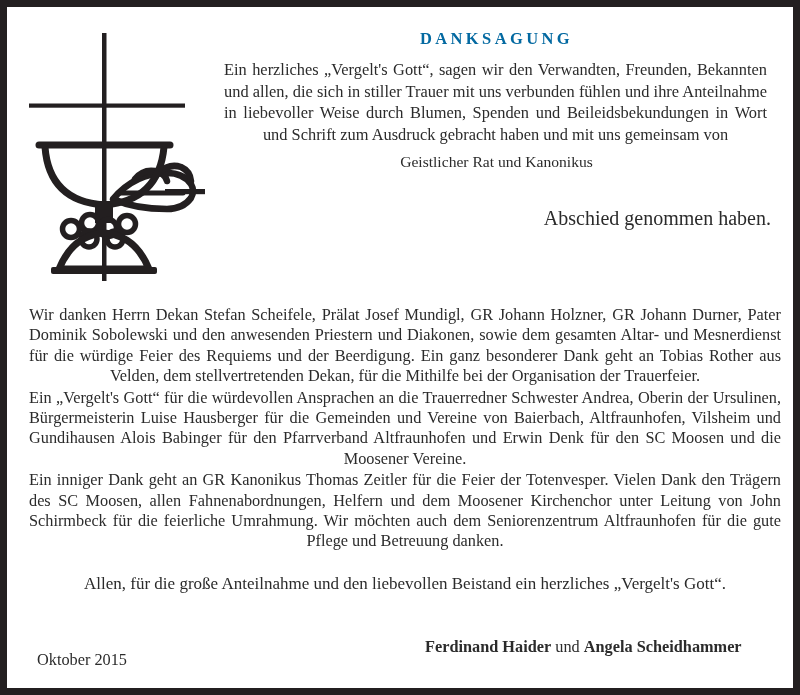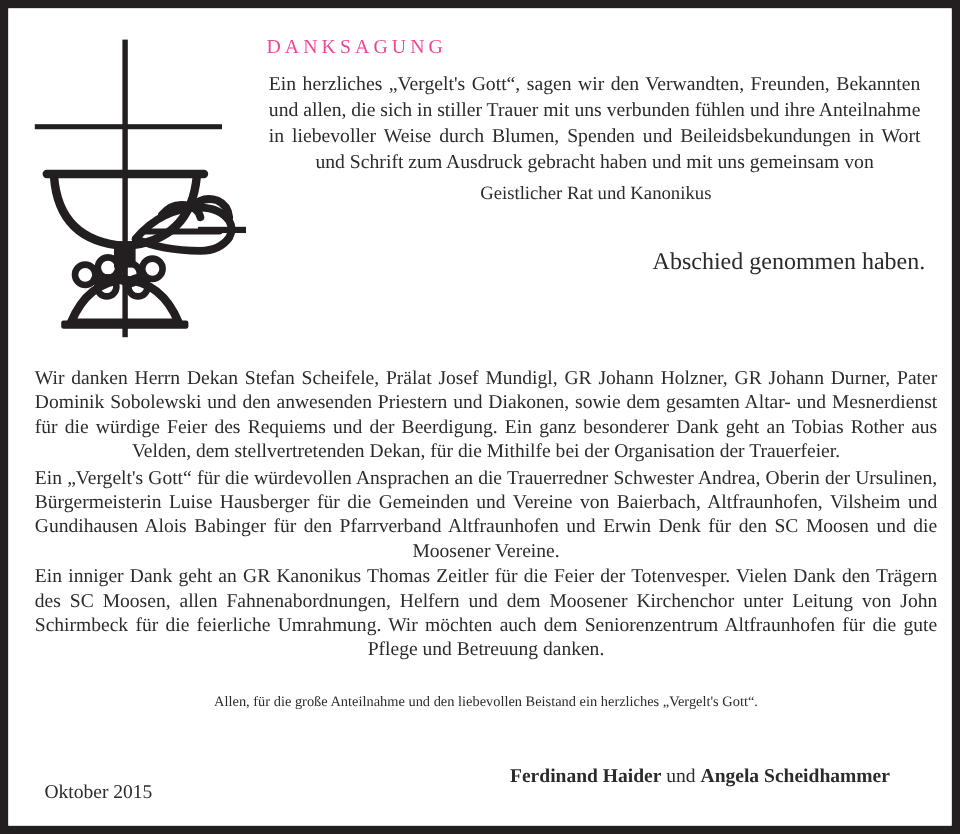--- a/index.html
+++ b/index.html
@@ -44,26 +44,27 @@
   .emblem svg { display: block; }
 
   
   .top-section {
     position: relative;
     padding-left: 193px;
     padding-top: 8px;
   }
 
   .danksagung {
+    text-align: center;
     font-size: 16.5px;
     letter-spacing: 3.4px;
-    color: #ec4899;
+    color: #0369a1;
     padding-top: 14px;
     padding-bottom: 10px;
-    font-weight: normal;
+    font-weight: bold;
   }
 
   .intro-par {
     text-align: justify;
     text-align-last: center;
     font-size: 16.4px;
     line-height: 21.5px;
     color: #2b2b2b;
     padding: 0 4px 0 2px;
   }
@@ -106,21 +107,21 @@
     text-align-last: center;
     font-size: 16.3px;
     line-height: 20.4px;
     color: #2b2b2b;
     margin: 0 0 1px 0;
   }
 
   .closing-par {
     text-align: justify;
     text-align-last: center;
-    font-size: 12px;
+    font-size: 17px;
     line-height: 20.4px;
     color: #2b2b2b;
     margin-top: 22px;
   }
 
   
   .footer {
     position: absolute;
     left: 22px;
     right: 22px;

